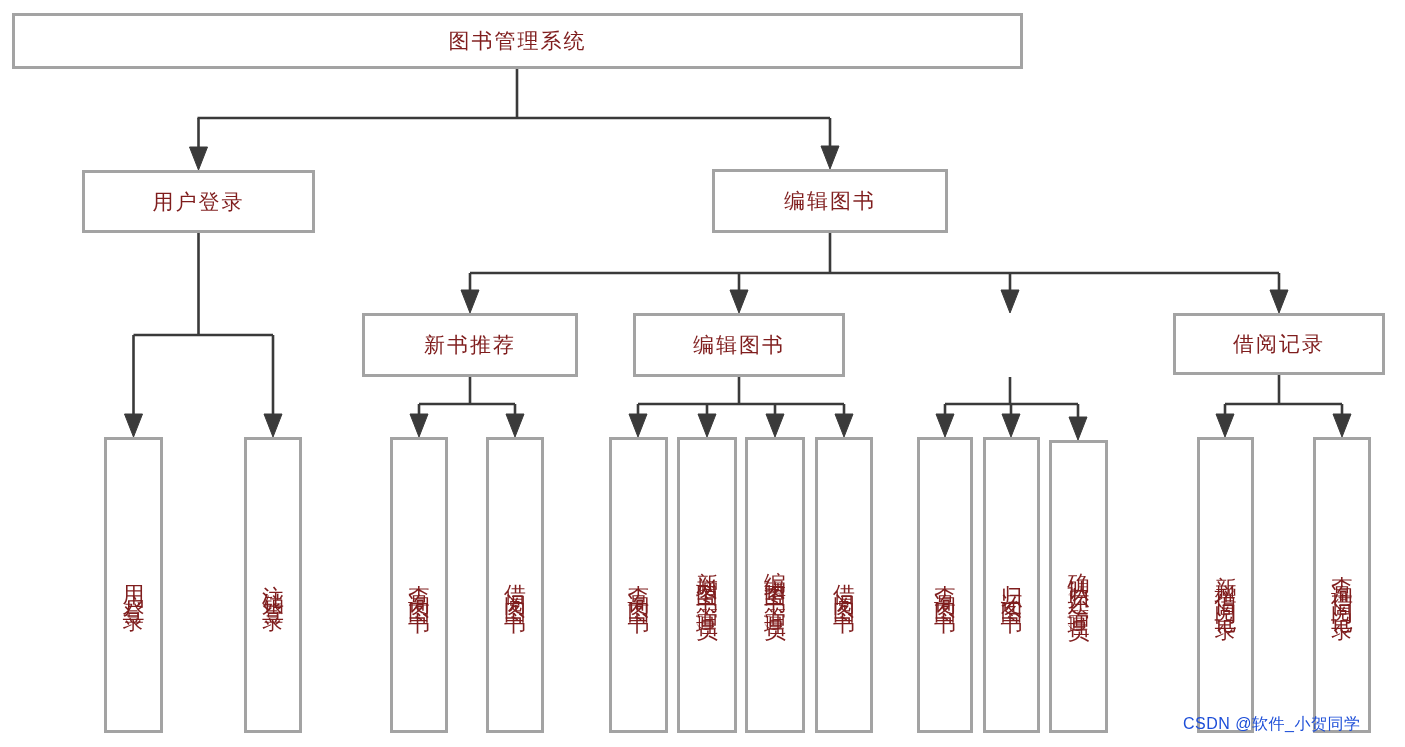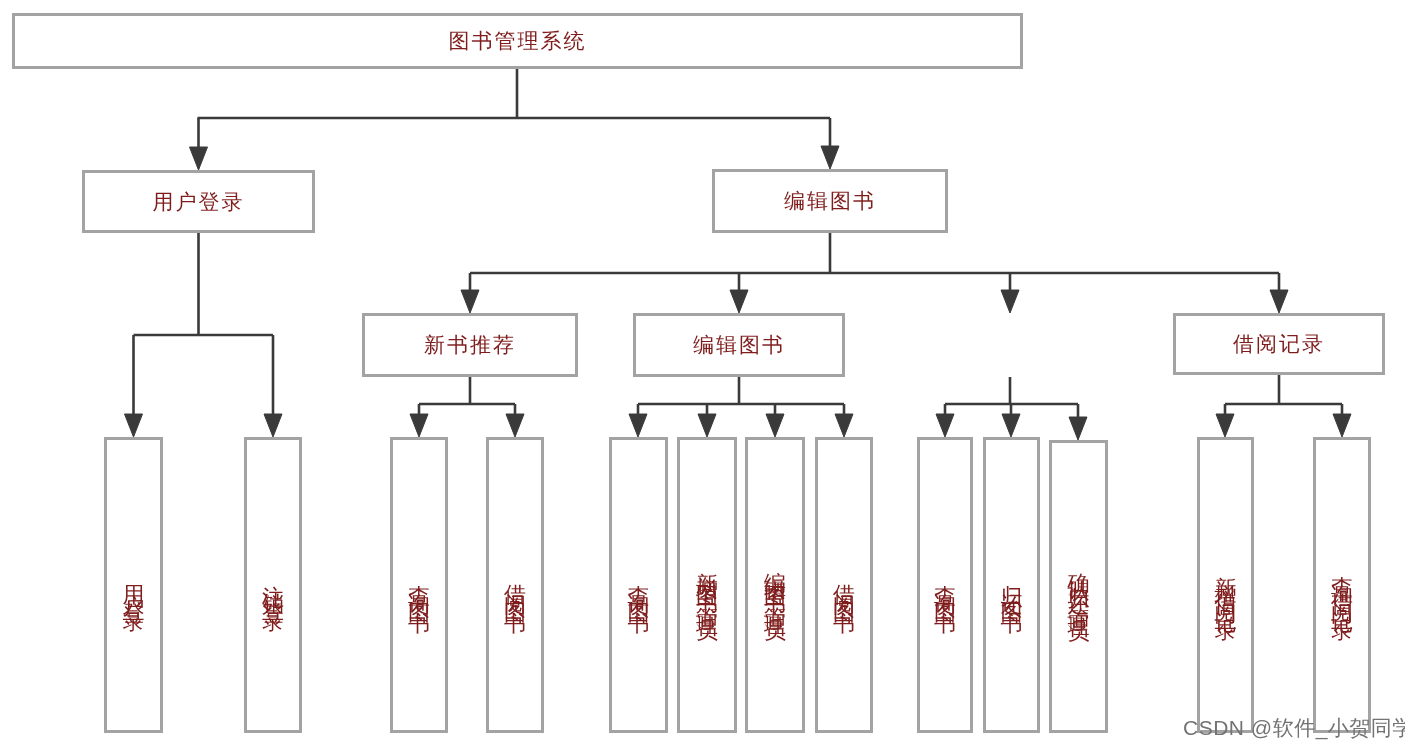--- a/index.html
+++ b/index.html
@@ -46,22 +46,22 @@
     line-height: 1;
   }
   .node.v.long {
     letter-spacing: 7px;
   }
   .watermark {
     position: absolute;
     left: 1183px;
     top: 714px;
     width: 212px;
-    font-size: 21px;
-    color: #737373;
+    font-size: 16px;
+    color: #1d4ed8;
     letter-spacing: 0.5px;
     white-space: nowrap;
     z-index: 5;
   }
 </style>
 </head>
 <body>
 
 <div class="canvas">
 

